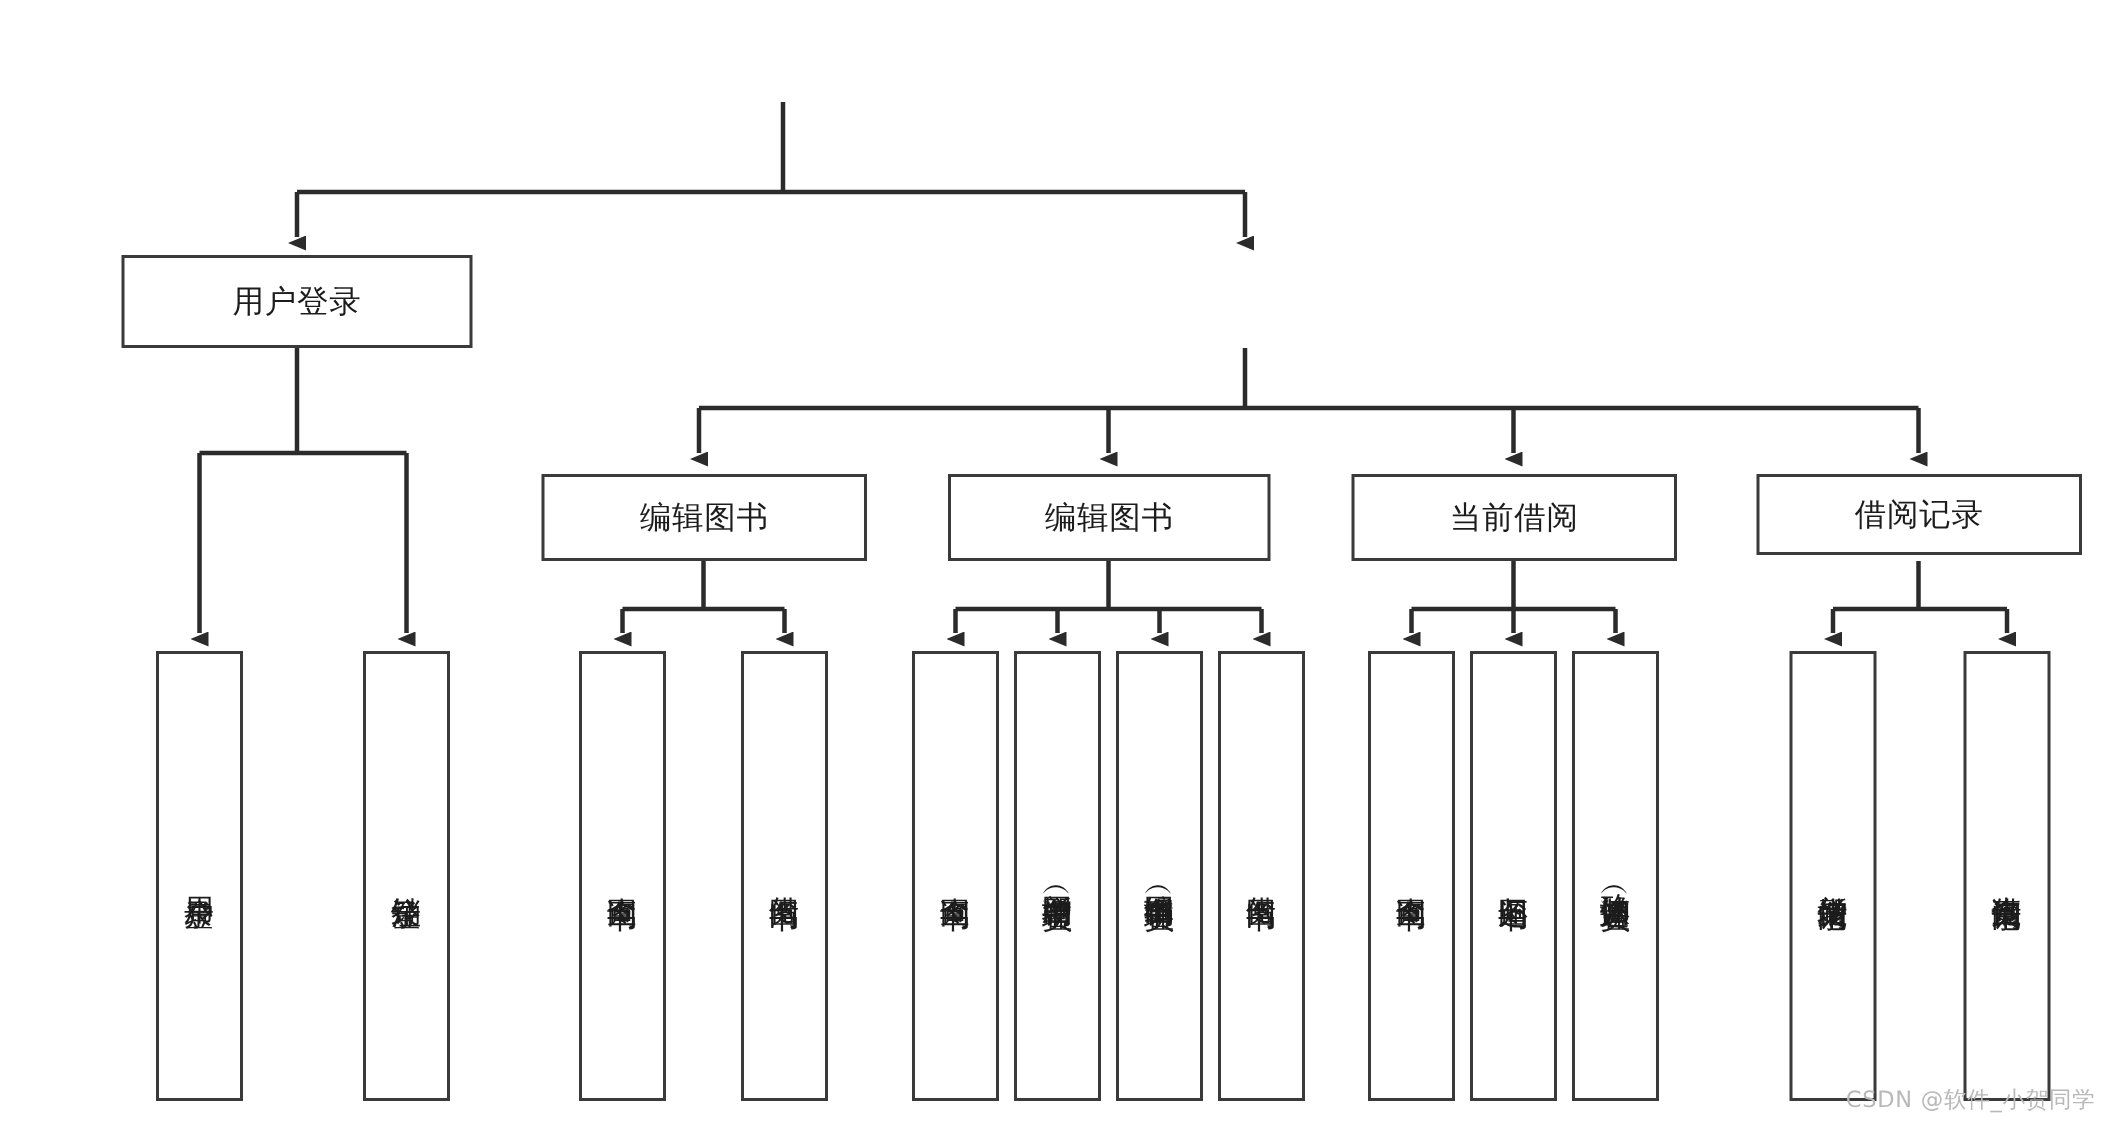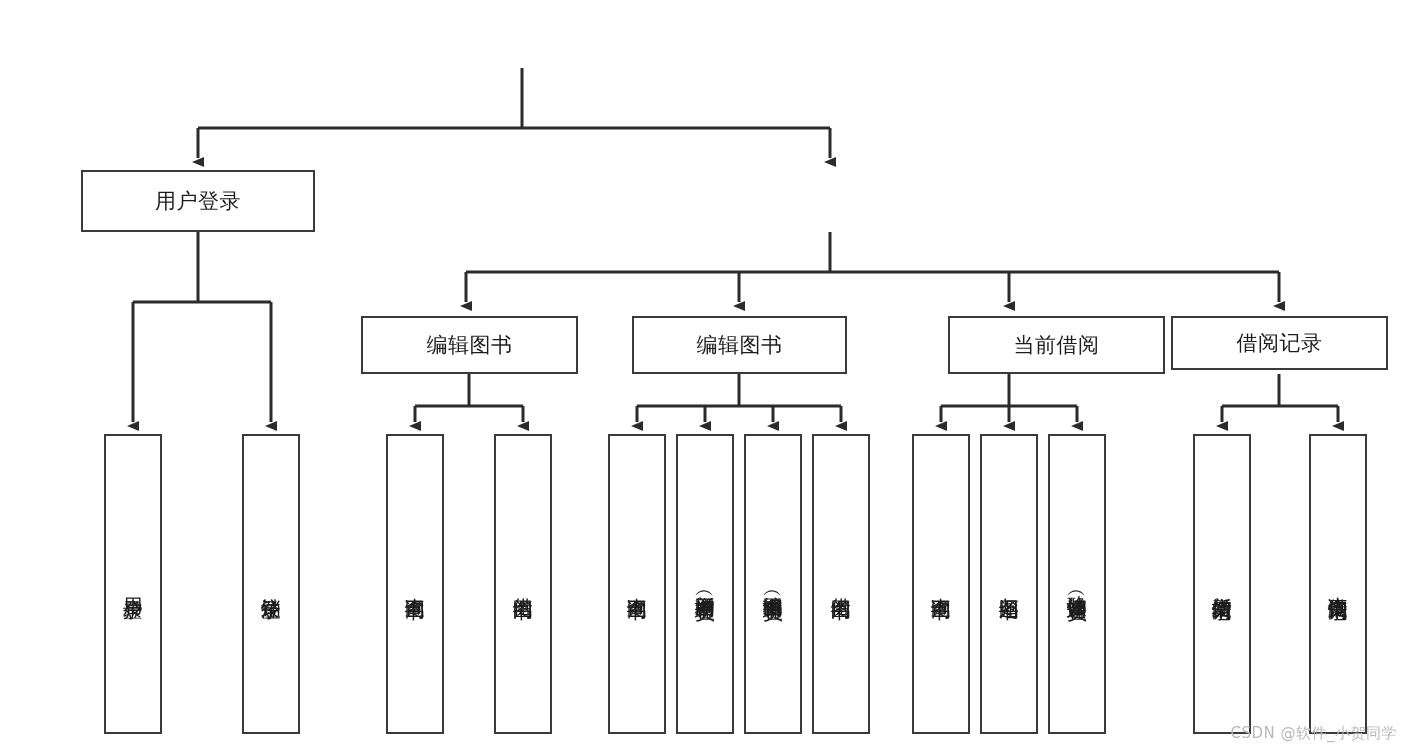--- a/index.html
+++ b/index.html
@@ -126,21 +126,21 @@
   <div class="node lvl2" style="left:81px; top:170px; width:234px; height:62px;">
     <span>用户登录</span>
   </div>
 
   <div class="node lvl3" style="left:361px; top:316px; width:217px; height:58px;">
     <span>编辑图书</span>
   </div>
   <div class="node lvl3" style="left:632px; top:316px; width:215px; height:58px;">
     <span>编辑图书</span>
   </div>
-  <div class="node lvl3" style="left:901px; top:316px; width:217px; height:58px;margin-left:47px;">
+  <div class="node lvl3" style="left:901px; top:316px; width:217px; height:58px;">
     <span>当前借阅</span>
   </div>
   <div class="node lvl3" style="left:1171px; top:316px; width:217px; height:54px;">
     <span>借阅记录</span>
   </div>
 
   <div class="node leaf" style="left:104px; top:434px; width:58px; height:300px;">
     <span class="vtext">用户登录</span>
   </div>
   <div class="node leaf" style="left:242px; top:434px; width:58px; height:300px;">

